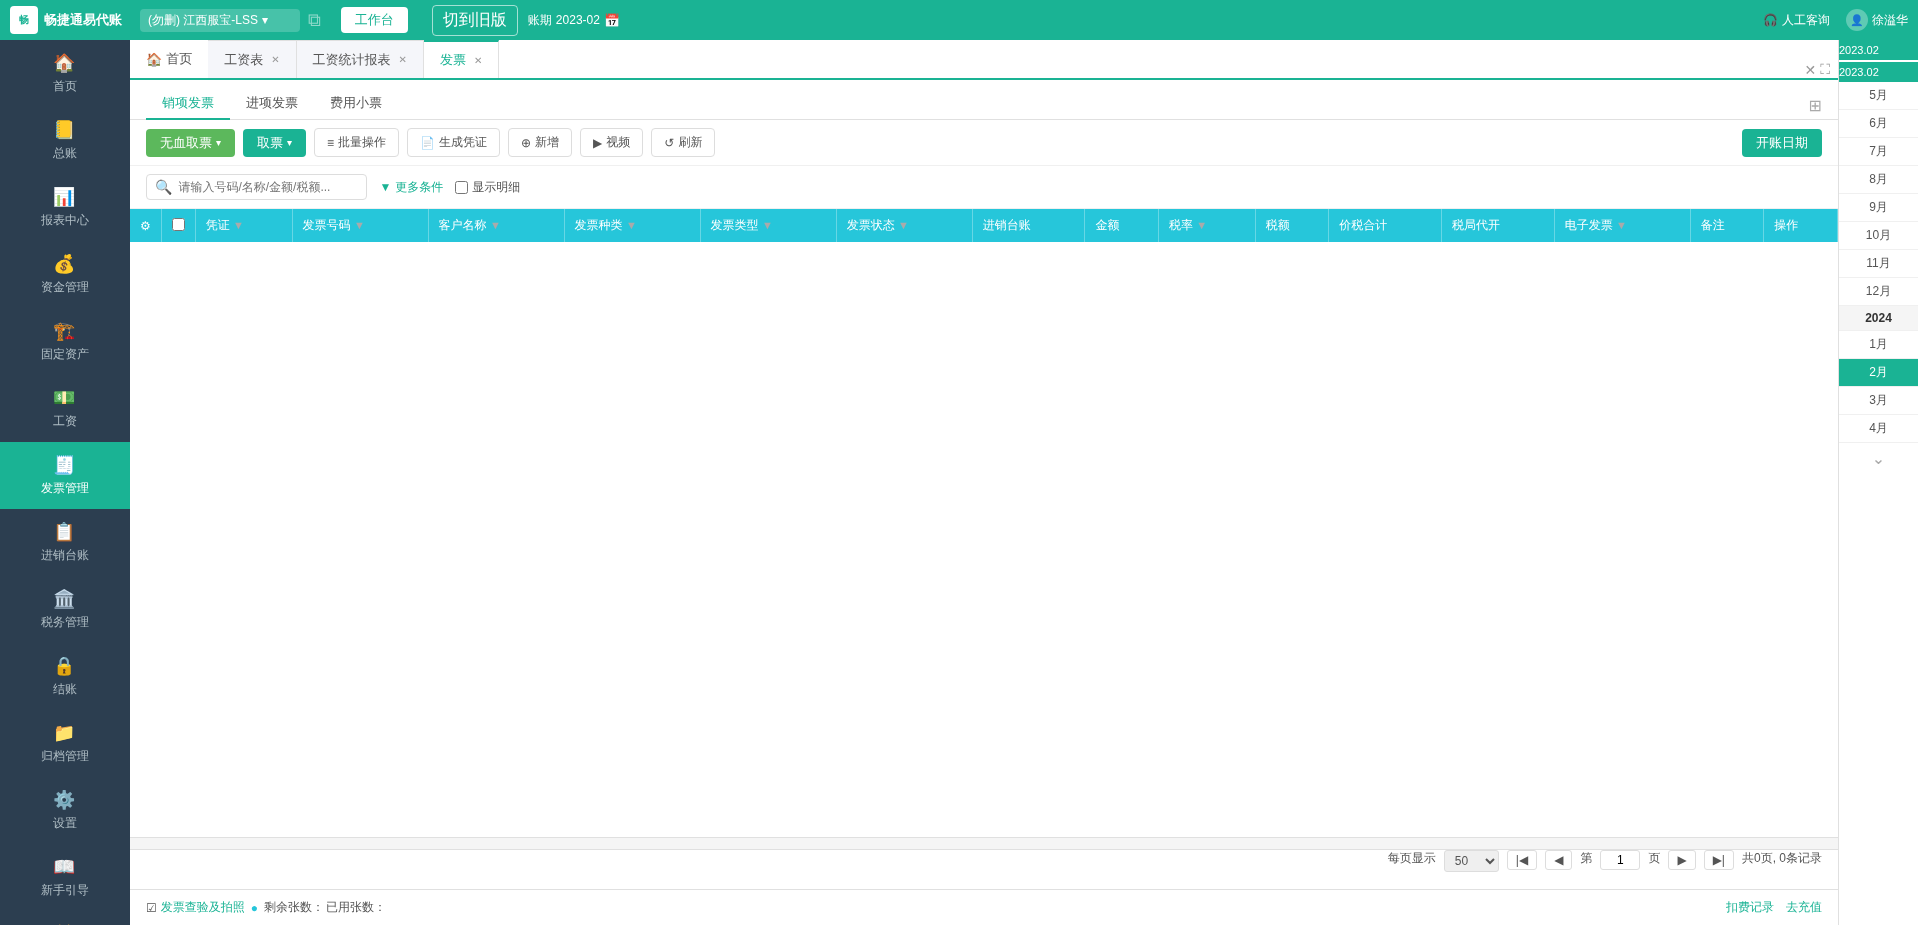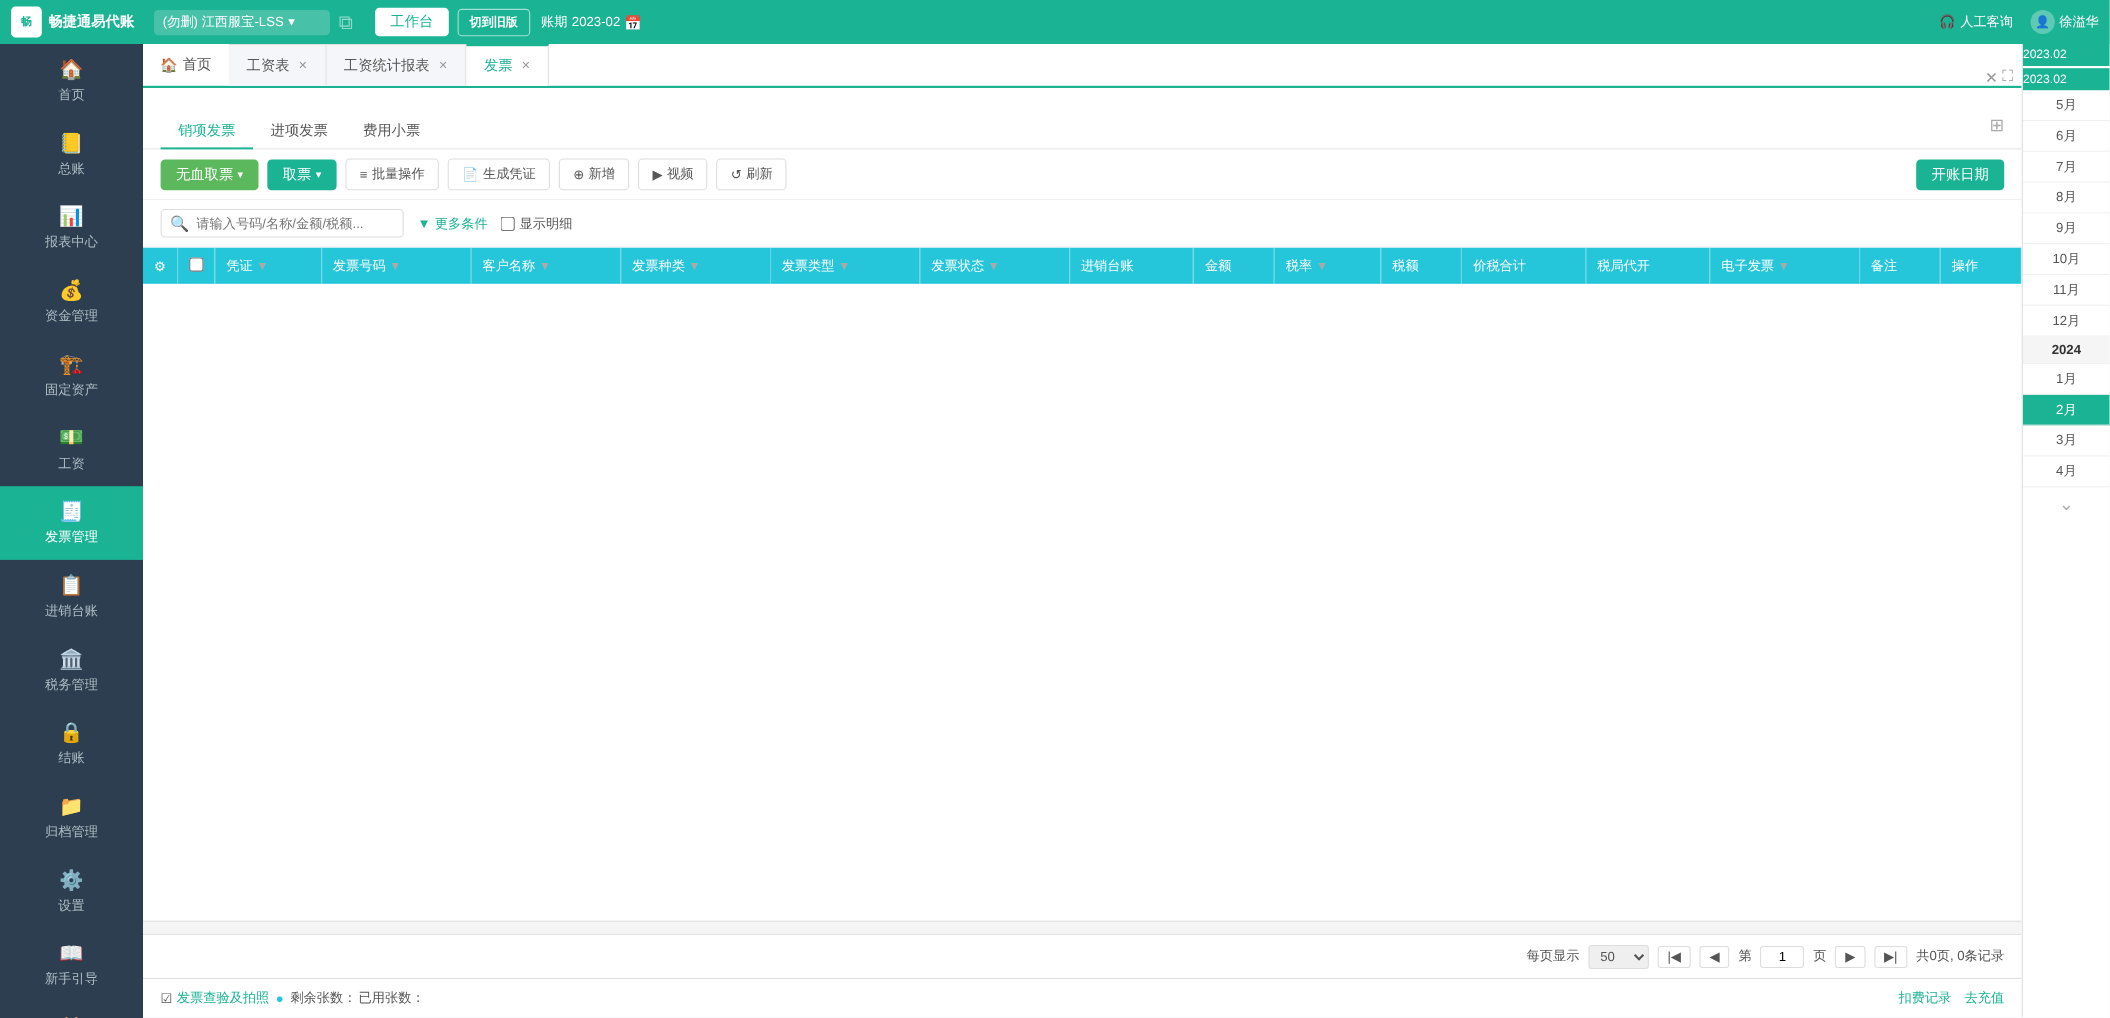--- a/index.html
+++ b/index.html
@@ -18,21 +18,21 @@
     .company-selector {
       display: flex; align-items: center; background: rgba(255,255,255,0.2); border-radius: 4px;
       padding: 3px 8px; color: white; font-size: 12px; cursor: pointer; gap: 4px; min-width: 160px;
     }
     .workbench-btn {
       background: white; color: #1ab394; border: none; border-radius: 4px; padding: 4px 14px;
       font-size: 13px; cursor: pointer; margin-left: 20px; font-weight: 500;
     }
     .switch-btn {
       background: transparent; color: white; border: 1px solid rgba(255,255,255,0.6); border-radius: 4px;
-      padding: 4px 10px; font-size: 11px; cursor: pointer; margin-left: 8px; font-weight: bold;
+      padding: 4px 10px; font-size: 16px; cursor: pointer; margin-left: 24px;
     }
     .account-period {
       color: white; font-size: 12px; margin-left: 10px; display: flex; align-items: center; gap: 4px;
     }
     .top-right {
       margin-left: auto; display: flex; align-items: center; gap: 16px; color: white; font-size: 12px;
     }
     .top-right-item { display: flex; align-items: center; gap: 4px; cursor: pointer; }
 
     
@@ -66,21 +66,21 @@
     }
     .tab-item.active { background: white; color: #1ab394; border-top: 2px solid #1ab394; }
     .tab-item .tab-close { font-size: 10px; color: #999; cursor: pointer; margin-left: 2px; }
     .tab-home { padding: 8px 16px; font-size: 13px; cursor: pointer; color: #555; height: 38px; display: flex; align-items: center; }
 
     
     .page-content { flex: 1; display: flex; flex-direction: column; overflow: hidden; padding: 0; background: white; }
 
     
     .sub-tab-bar {
-      display: flex; align-items: flex-start; padding: 24px 16px 0; gap: 0; border-bottom: 1px solid #e0e0e0;
+      display: flex; align-items: flex-end; padding: 8px 16px 0; gap: 0; border-bottom: 1px solid #e0e0e0;
       flex-shrink: 0;
     }
     .sub-tab {
       padding: 6px 16px; font-size: 13px; cursor: pointer; color: #555; border-bottom: 2px solid transparent;
       margin-bottom: -1px;
     }
     .sub-tab.active { color: #1ab394; border-bottom: 2px solid #1ab394; font-weight: 500; }
 
     
     .toolbar {
@@ -137,21 +137,21 @@
     }
     .empty-icon-inner {
       width: 80px; height: 80px; background: linear-gradient(135deg, #b3e5fc, #e1f5fe);
       border-radius: 12px; display: flex; align-items: center; justify-content: center;
       font-size: 36px; color: #81d4fa; margin: 10px auto; position: relative;
     }
 
     
     .table-footer {
       height: 40px; background: white; border-top: 1px solid #e0e0e0; display: flex;
-      align-items: center; padding: 0 16px; flex-shrink: 0; gap: 8px; justify-content: flex-end;
+      align-items: flex-start; padding: 0 16px; flex-shrink: 0; gap: 8px; justify-content: flex-end;
     }
     .pagination-label { font-size: 12px; color: #555; }
     .page-size-select {
       border: 1px solid #ddd; border-radius: 3px; padding: 2px 6px; font-size: 12px; color: #555;
     }
     .page-btn { background: none; border: 1px solid #ddd; border-radius: 3px; padding: 2px 8px; cursor: pointer; font-size: 12px; color: #555; }
     .page-input { width: 40px; text-align: center; border: 1px solid #ddd; border-radius: 3px; font-size: 12px; padding: 2px 4px; }
     .total-label { font-size: 12px; color: #555; }
 
     

